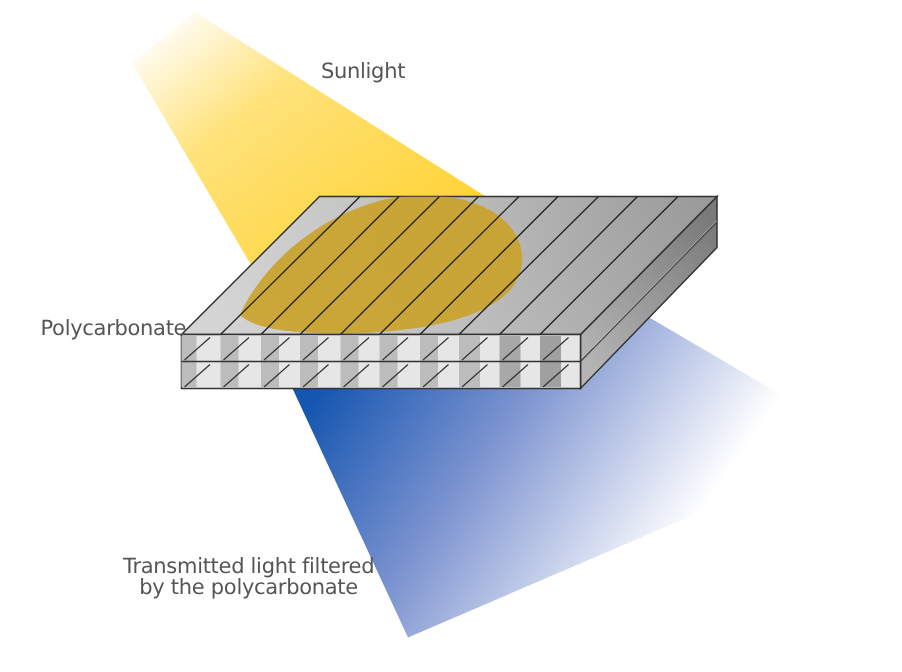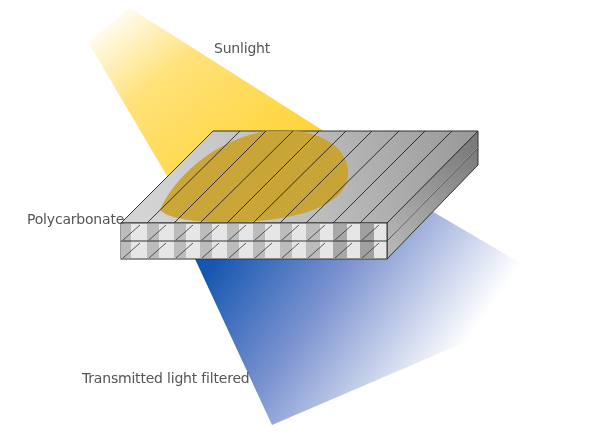--- a/index.html
+++ b/index.html
@@ -113,13 +113,14 @@
 <div class="label" style="left:214px; top:41px;">
   <span>Sunlight</span>
 </div>
 
 <div class="label" style="left:27px; top:212px;">
   <span>Polycarbonate</span>
 </div>
 
 <div class="label" style="left:82px; top:327px;margin-top:44px;">
   <span>Transmitted light filtered</span>
+  <span>by the polycarbonate</span>
 </div>
 
 </body></html>

